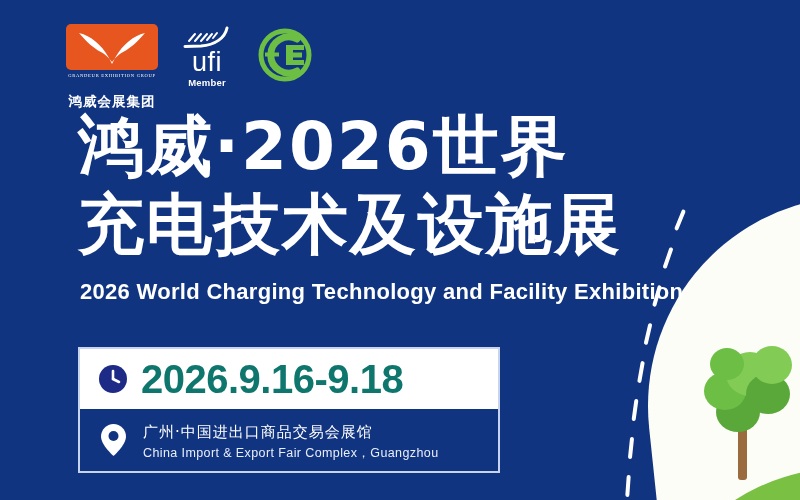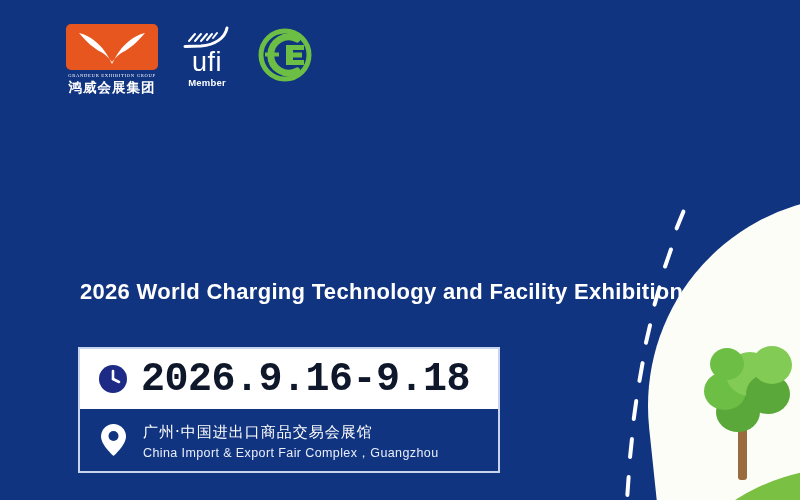--- a/index.html
+++ b/index.html
@@ -117,21 +117,21 @@
     color: #ffffff;
     margin-top: 3px;
     white-space: nowrap;
     font-family: "Liberation Serif", "DejaVu Serif", serif;
   }
   .geg-cn {
     font-size: 13.5px;
     font-weight: bold;
     color: #ffffff;
     letter-spacing: 1px;
-    margin-top: 1px;
+    margin-top: 15px;
     white-space: nowrap;
     font-family: "DejaVu Sans", sans-serif;
   }
   .ufi-logo {
     width: 62px;
     display: flex;
     flex-direction: column;
     align-items: center;
     padding-top: 2px;
     justify-content: flex-end;
@@ -197,27 +197,27 @@
   }
   .date-strip {
     background: #ffffff;
     height: 60px;
     display: flex;
     align-items: center;
     padding-left: 18px;
     box-sizing: border-box;
   }
   .date-text {
-    color: #0f172a;
+    color: #0f766e;
     font-size: 40px;
     font-weight: bold;
     letter-spacing: -0.5px;
     margin-left: 13px;
     white-space: nowrap;
-    font-family: Liberation Mono, monospace;
+    font-family: Liberation Sans, sans-serif;
   }
   .venue-strip {
     background: #103480;
     height: 62px;
     display: flex;
     align-items: center;
     padding-left: 20px;
     box-sizing: border-box;
   }
   .venue-text {
@@ -307,20 +307,24 @@
         <path d="M40 12 A18 18 0 1 0 40 44" fill="none" stroke="#6cbe45" stroke-width="7" stroke-linecap="round"></path>
         <rect x="29" y="18" width="7" height="20" fill="#6cbe45"></rect>
         <rect x="36" y="18" width="11" height="5" fill="#6cbe45"></rect>
         <rect x="36" y="25.5" width="9" height="5" fill="#6cbe45"></rect>
         <rect x="36" y="33" width="11" height="5" fill="#6cbe45"></rect>
         <rect x="8" y="25.5" width="14" height="4" fill="#6cbe45"></rect>
       </svg>
     </div>
   </div>
 
+  <div class="headline">
+    <div class="headline-line">鸿威·2026世界</div>
+    <div class="headline-line">充电技术及设施展</div>
+  </div>
 
   <div class="subtitle">2026 World Charging Technology and Facility Exhibition</div>
 
   <div class="info-box">
 
     <div class="date-strip">
       <svg width="30" height="30" viewBox="0 0 30 30" aria-hidden="true">
         <circle cx="15" cy="15" r="14" fill="#1d2a86"></circle>
         <line x1="15" y1="15" x2="15" y2="7" stroke="#ffffff" stroke-width="2.6" stroke-linecap="round"></line>
         <line x1="15" y1="15" x2="21" y2="18" stroke="#ffffff" stroke-width="2.6" stroke-linecap="round"></line>

